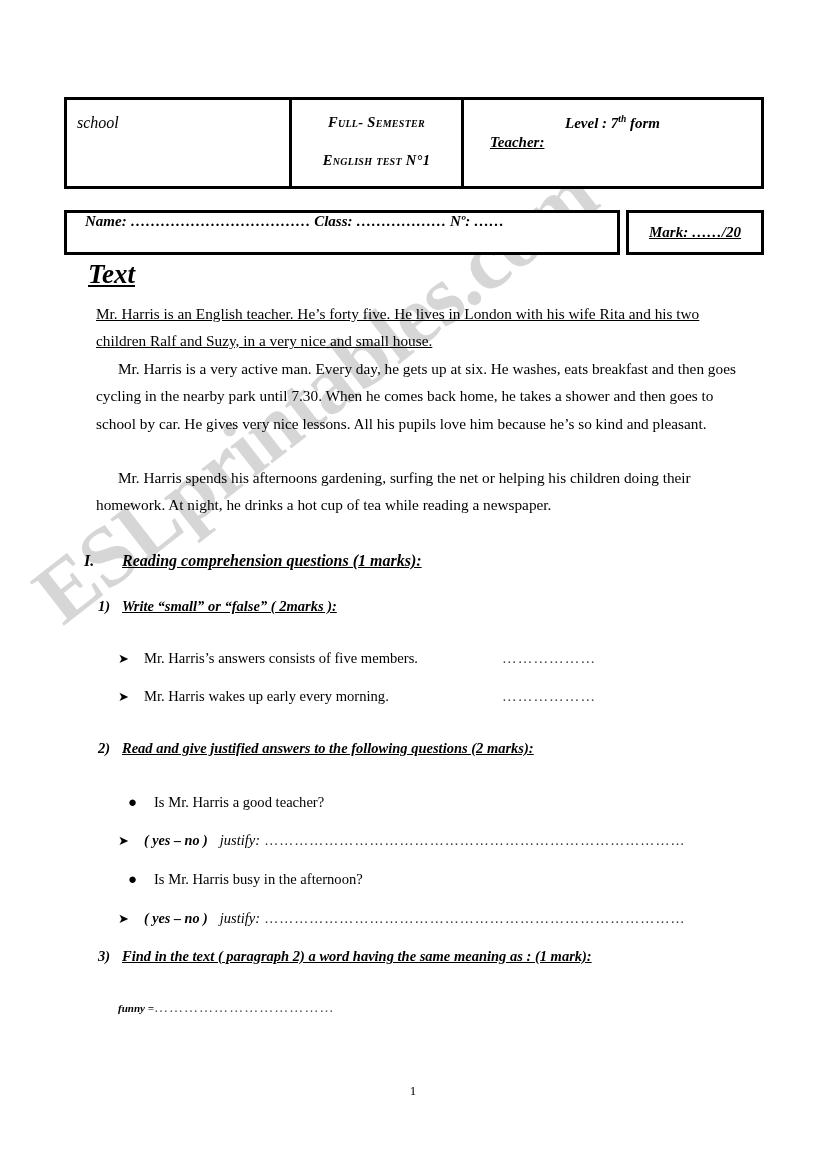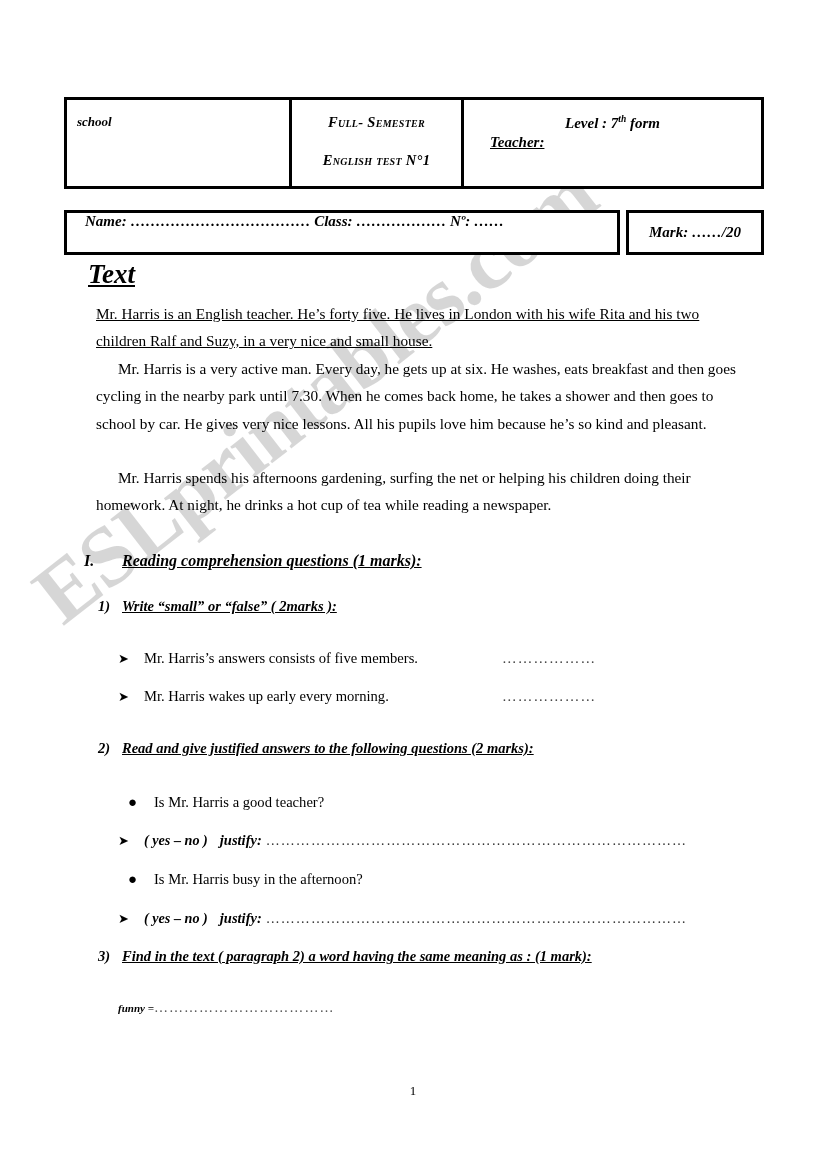--- a/index.html
+++ b/index.html
@@ -84,22 +84,22 @@
     border-right: 3px solid #000;
     padding: 14px 4px 0 4px;
     text-align: center;
   }
   .ht-cell.c3 {
     flex: 1;
     padding: 10px 10px 0 10px;
   }
   .school-label {
     font-style: italic;
-    font-weight: bold;
-    font-size: 13px;
+    font-weight: normal;
+    font-size: 16px;
   }
   .smallcaps {
     font-style: italic;
     font-weight: bold;
     font-size: 14.5px;
     font-variant: small-caps;
     letter-spacing: 0.3px;
     text-align: center;
   }
   .ht-c2-line1 { margin-bottom: 21px; }
@@ -133,20 +133,21 @@
   }
   .mark-box {
     margin-left: 6px;
     flex: 1;
     border: 3px solid #000;
     box-sizing: border-box;
     display: flex;
     align-items: center;
     justify-content: center;
     background: #fff;
+    text-decoration: underline;
   }
   .name-text, .mark-text {
     font-style: italic;
     font-weight: bold;
     font-size: 15px;
     white-space: nowrap;
   }
 
   
   .text-heading {
@@ -265,21 +266,21 @@
   .j1 { left: 118px; top: 832px; }
   .j2 { left: 118px; top: 910px; }
   .yesno {
     font-style: italic;
     font-weight: bold;
     font-size: 14.2px;
     margin-right: 12px;
   }
   .justify-word {
     font-style: italic;
-    font-weight: bold;
+    font-weight: normal;
     font-size: 14.5px;
     margin-right: 4px;
   }
   .dots-long {
     font-size: 14px;
     letter-spacing: 1.05px;
     color: #333;
   }
 
   

